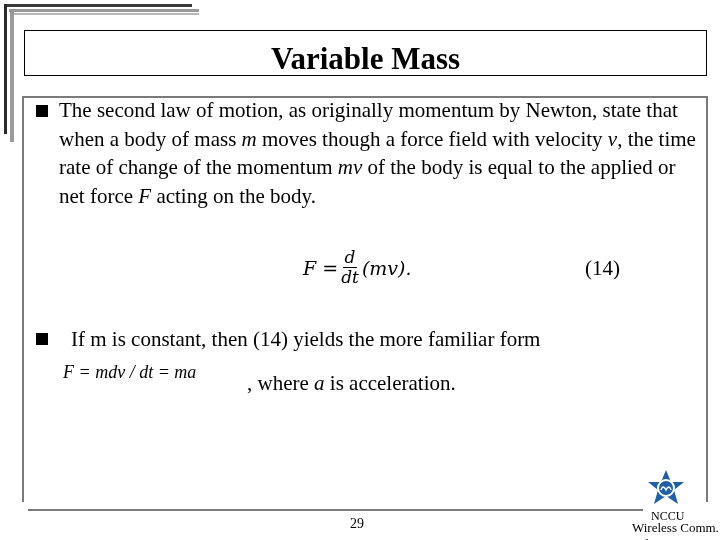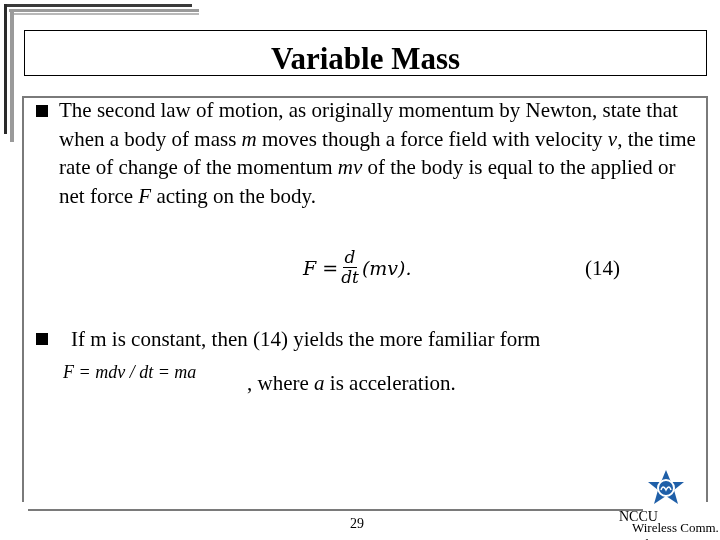--- a/index.html
+++ b/index.html
@@ -21,21 +21,21 @@
   .eq-main { position: absolute; left: 303px; top: 248px; font-size: 19px; font-style: italic;
              display: flex; align-items: center; font-family: "DejaVu Serif", serif; }
   .frac { display: inline-flex; flex-direction: column; align-items: center; margin: 0 3px; font-size: 17px; }
   .frac .num { border-bottom: 1px solid #000; padding: 0 2px; line-height: 19px; }
   .frac .den { line-height: 19px; }
   .eq-num { position: absolute; left: 585px; top: 256px; font-size: 21px; }
   .eq2 { position: absolute; left: 63px; top: 362px; font-size: 18px; font-style: italic; }
   .eq2-text { position: absolute; left: 247px; top: 347px; font-size: 21px; margin-top: 24px; }
   .page-num { position: absolute; left: 350px; top: 516px; font-size: 14px; }
   .footer-lab { position: absolute; left: 620px; top: 520px; font-size: 13px; text-align: left; margin-left: 12px; }
-  .footer-ncc { position: absolute; left: 619px; top: 509px; font-size: 14px; }
+  .footer-ncc { position: absolute; left: 651px; top: 509px; font-size: 12px; }
   .logo { position: absolute; left: 646px; top: 469px; width: 40px; height: 38px; }
 </style>
 </head>
 <body>
 
 <div class="bar" style="left:5px;top:4px;width:187px;height:3px;background:#3a3a3a;"></div>
 <div class="bar" style="left:9px;top:9px;width:190px;height:3px;background:#9a9a9a;"></div>
 <div class="bar" style="left:12px;top:13px;width:187px;height:2px;background:#b8b8b8;"></div>
 <div class="bar" style="left:4px;top:4px;width:3px;height:130px;background:#2a2a2a;"></div>
 <div class="bar" style="left:10px;top:10px;width:4px;height:132px;background:#9a9a9a;"></div>

